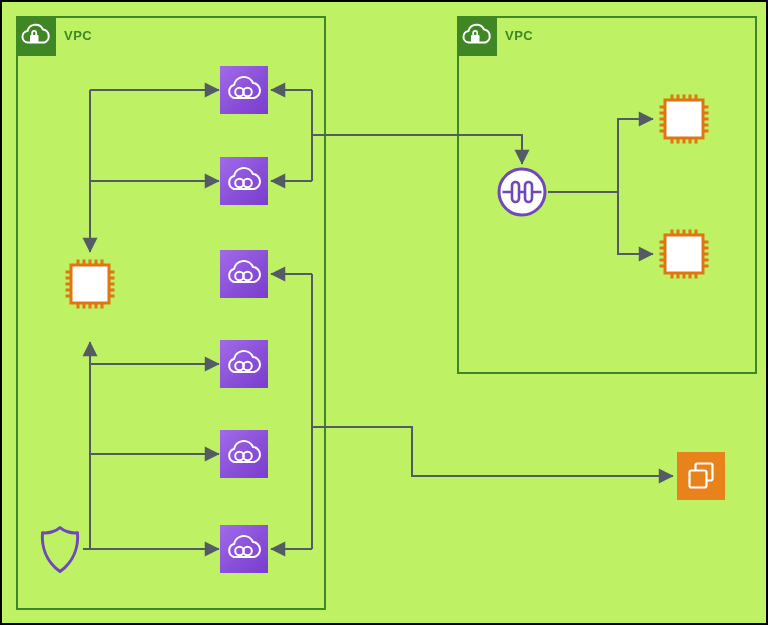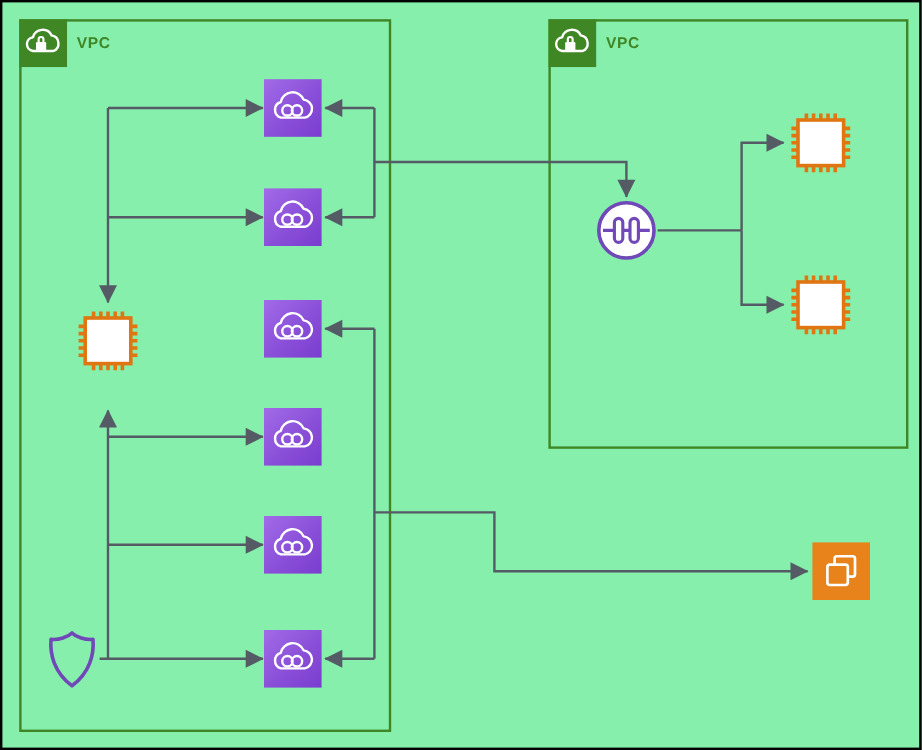--- a/index.html
+++ b/index.html
@@ -1,17 +1,17 @@
 <!DOCTYPE html>
 <html><head>
 <meta charset="utf-8">
 <style>
   html,body{margin:0;padding:0;background:#000;}
   #canvas{
-    position:relative;width:768px;height:625px;background:#86efac;
+    position:relative;width:768px;height:625px;background:#bef264;
     border:2px solid #000;box-sizing:border-box;overflow:hidden;
     font-family:"Liberation Sans",sans-serif;
   }
   .vpc-box{position:absolute;border:2px solid #3F8624;box-sizing:border-box;z-index:1;background:transparent;}
   .vpc-badge{position:absolute;top:-2px;left:-2px;width:40px;height:40px;}
   .vpc-label{position:absolute;top:10px;left:46px;color:#3F8624;font-weight:bold;font-size:13px;letter-spacing:.5px;}
   .edges{position:absolute;left:0;top:0;z-index:2;}
   .node{position:absolute;z-index:3;}
   .endpoint{width:48px;height:48px;background:linear-gradient(135deg,#A16BE8 0%,#8A4FD8 55%,#7A3DD0 100%);}
   .service{width:48px;height:48px;background:#E8831C;}

